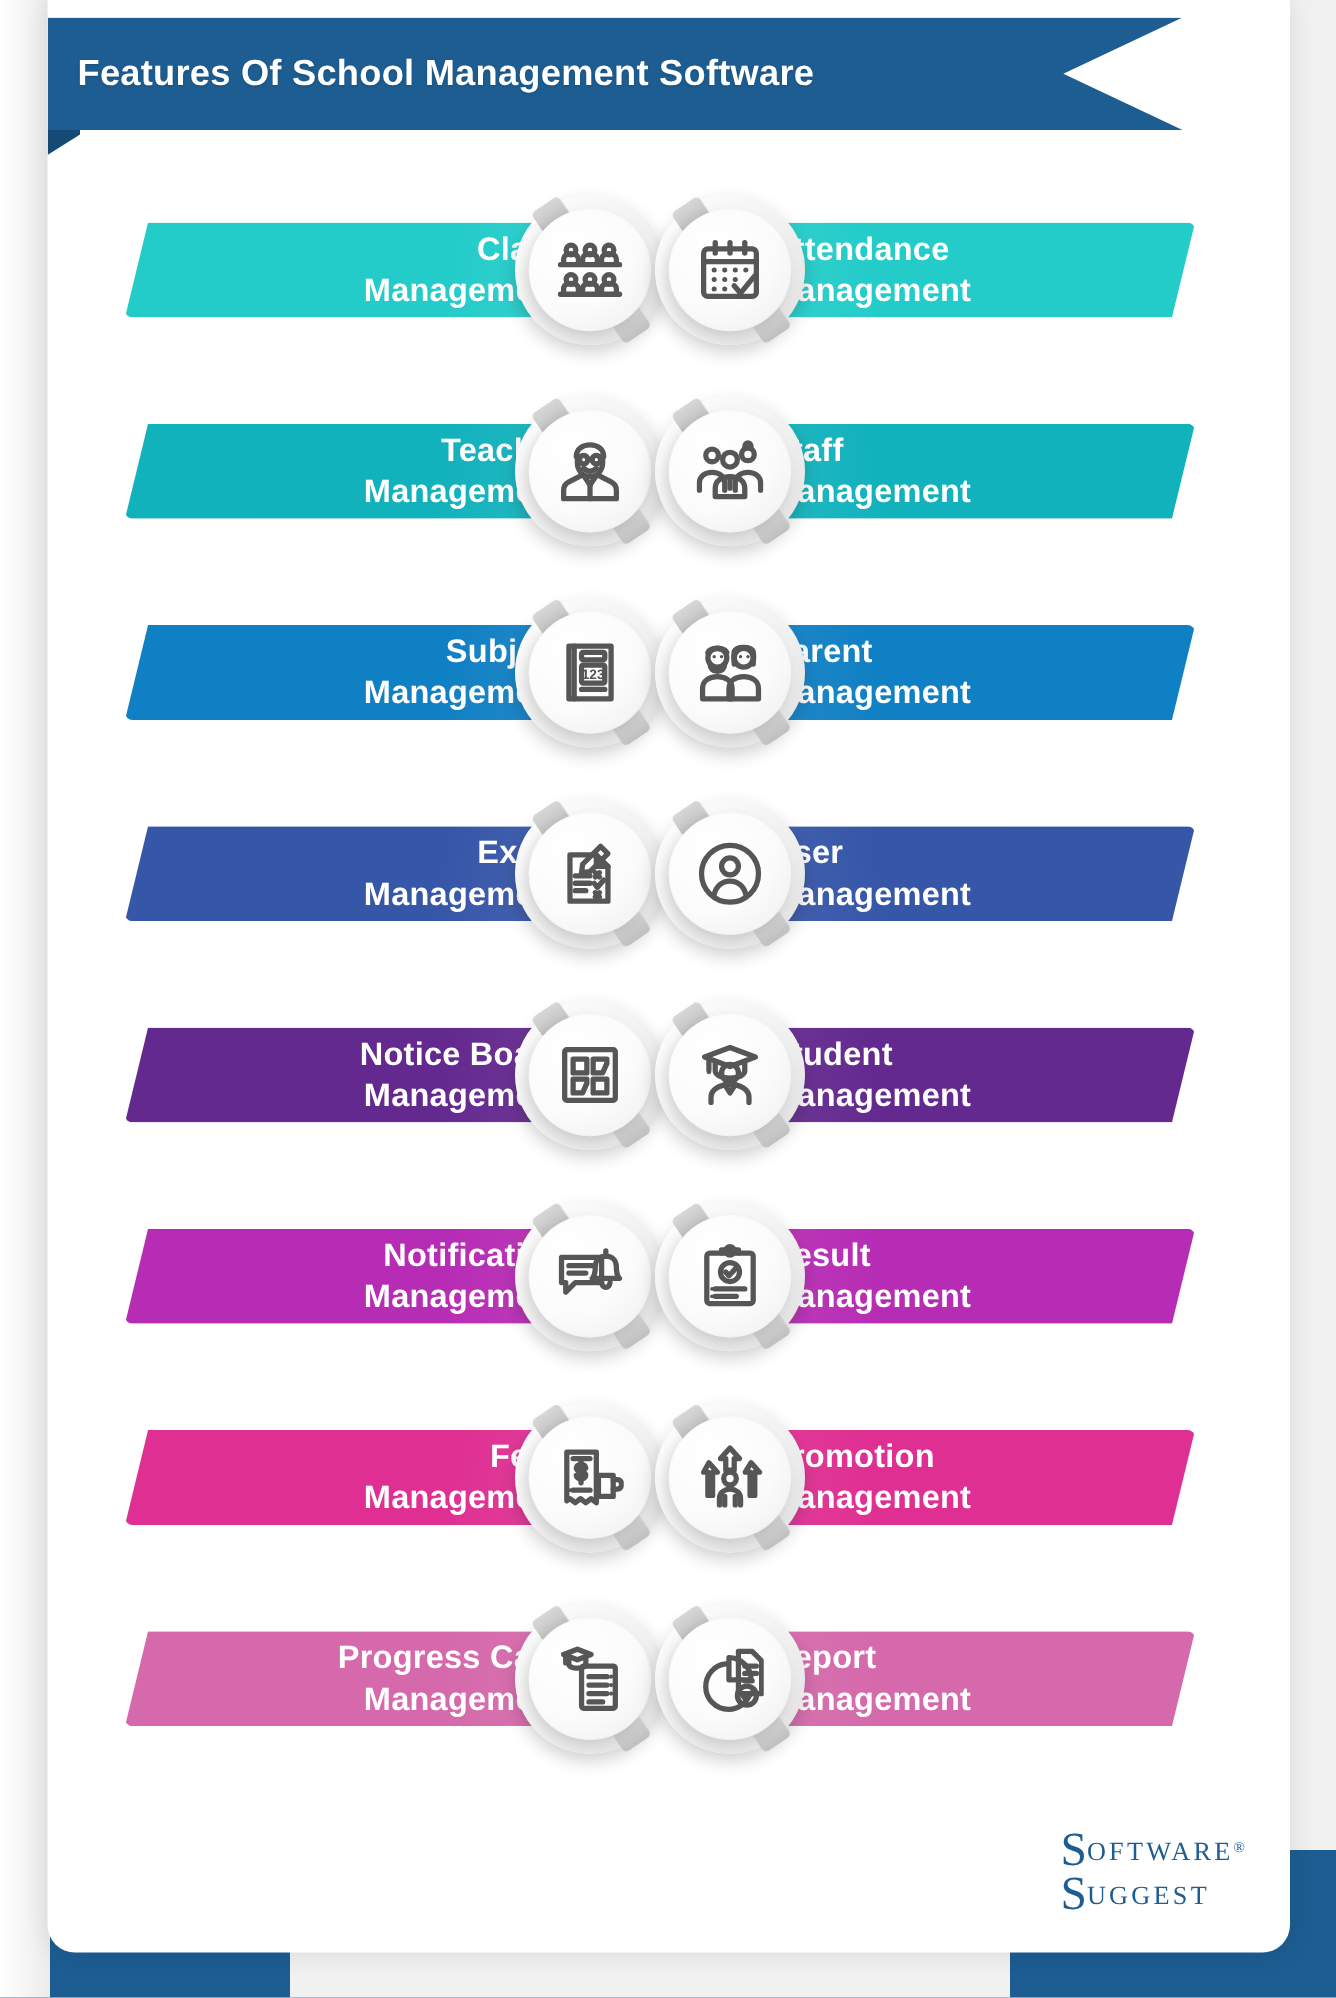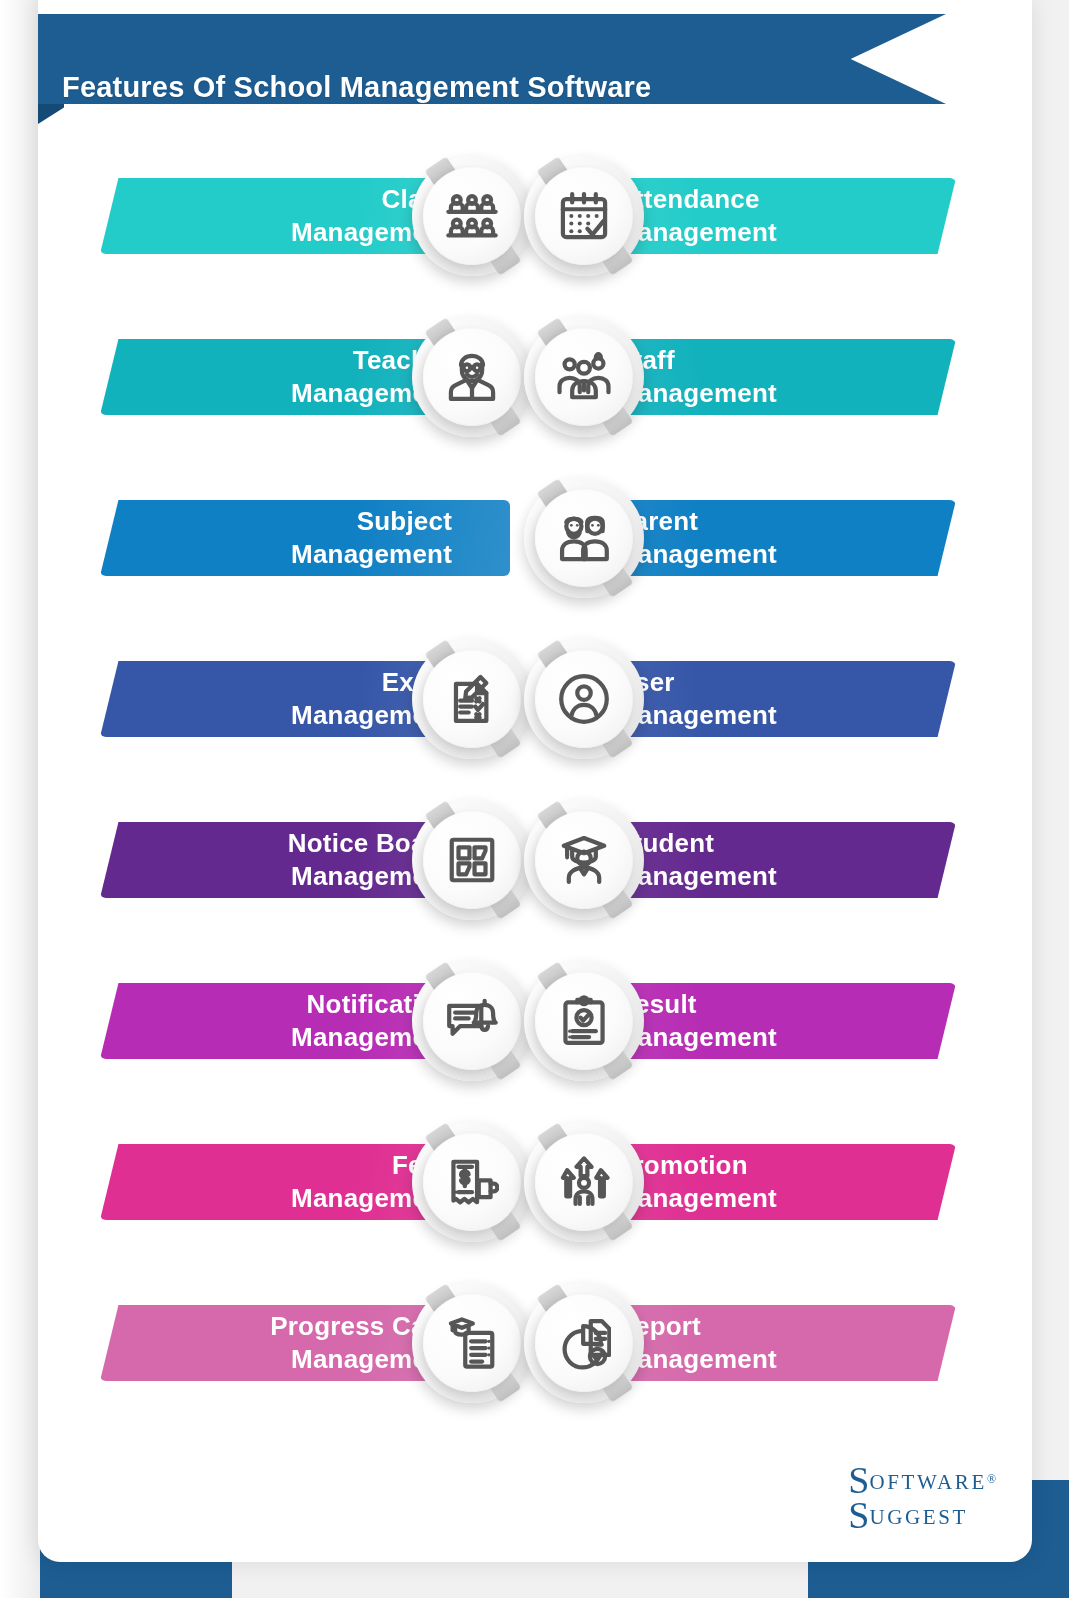--- a/index.html
+++ b/index.html
@@ -61,21 +61,21 @@
 
   
   #header-ribbon {
     position: absolute;
     left: 0px; top: 14px;
     width: 908px; height: 90px;
     background: #1d5d92;
     -webkit-clip-path: polygon(0 0, 100% 0, 100% 100%, 89.5% 50%, 100% 0, 100% 100%, 0 100%);
     clip-path: polygon(0 0, 100% 0, 89.5% 50%, 100% 100%, 0 100%);
     display: flex;
-    align-items: flex-end;
+    align-items: center;
   }
   #header-title {
     color: #ffffff;
     font-size: 29px;
     font-weight: bold;
     letter-spacing: 0.2px;
     padding-left: 24px;
     text-shadow: 0 1px 2px rgba(0,0,0,0.18);
     white-space: nowrap;
   }
@@ -351,20 +351,35 @@
             </div>
           </div>
         </div>
       </div>
       <div class="feature-row">
         <div class="feature left">
           <div class="bar-shadow" style="background: rgb(16, 128, 196);"></div>
           <div class="bar" style="background: linear-gradient(100deg, rgb(16, 128, 196) 0%, rgb(16, 128, 196) 62%, rgba(255, 255, 255, 0.13) 100%), rgb(16, 128, 196);"></div>
           <div class="label">Subject
 Management</div>
+          <div class="badge">
+            <div class="badge-outer"></div>
+            <div class="badge-notch-a"></div>
+            <div class="badge-notch-b"></div>
+            <div class="badge-inner">
+              <svg viewBox="0 0 64 64">
+      <path class="ic" d="M12 7h40v50H12z"></path>
+      <line class="ic" x1="17" y1="7" x2="17" y2="57"></line>
+      <rect class="ic" x="24" y="13" width="22" height="7" rx="1.5"></rect>
+      <rect class="ic" x="24" y="25" width="22" height="17" rx="1.5"></rect>
+      <text x="35" y="38" text-anchor="middle" font-size="13" font-family="Liberation Sans, sans-serif" font-weight="bold" fill="#565656">123</text>
+      <line class="ic" x1="24" y1="48" x2="46" y2="48"></line>
+    </svg>
+            </div>
+          </div>
         </div>
         <div class="feature right">
           <div class="bar-shadow" style="background: rgb(16, 128, 196);"></div>
           <div class="bar" style="background: linear-gradient(260deg, rgb(16, 128, 196) 0%, rgb(16, 128, 196) 62%, rgba(255, 255, 255, 0.13) 100%), rgb(16, 128, 196);"></div>
           <div class="label">Parent
 Management</div>
           <div class="badge">
             <div class="badge-outer"></div>
             <div class="badge-notch-a"></div>
             <div class="badge-notch-b"></div>

